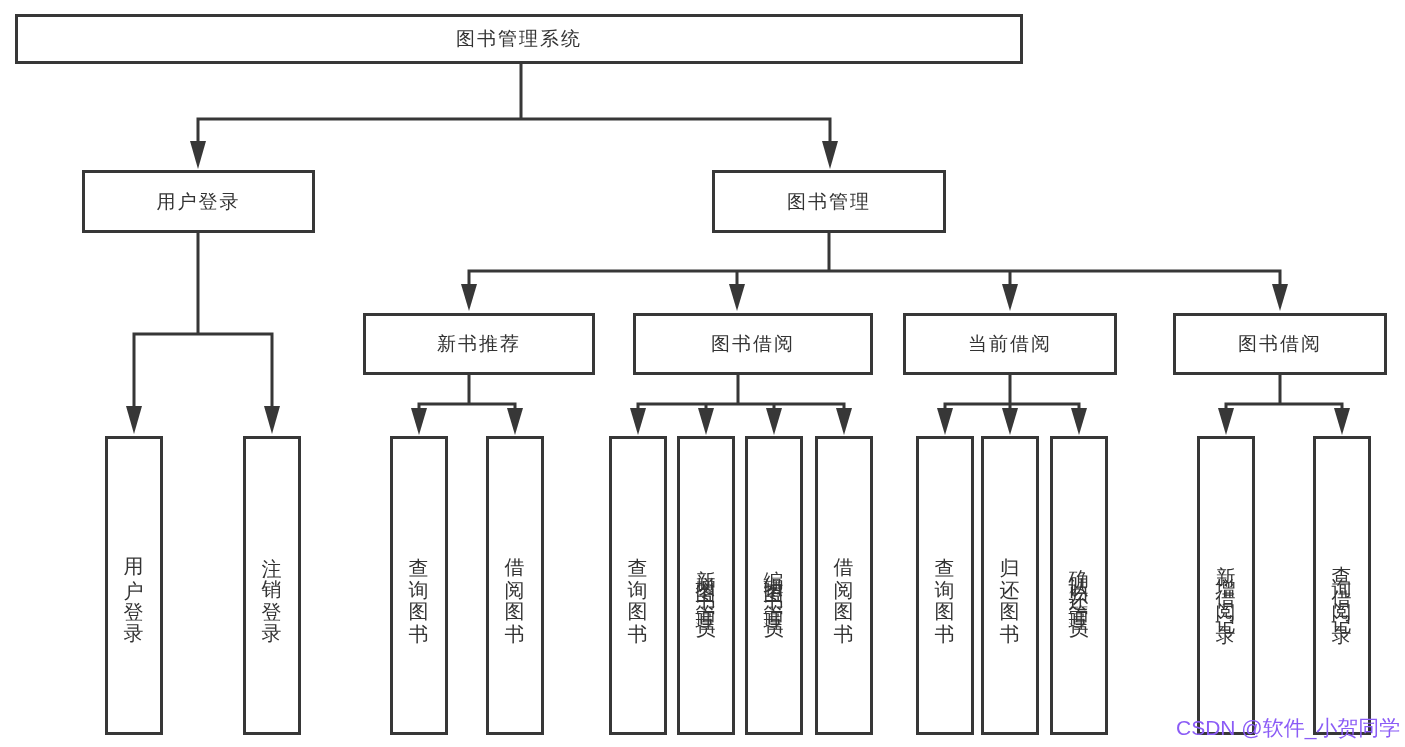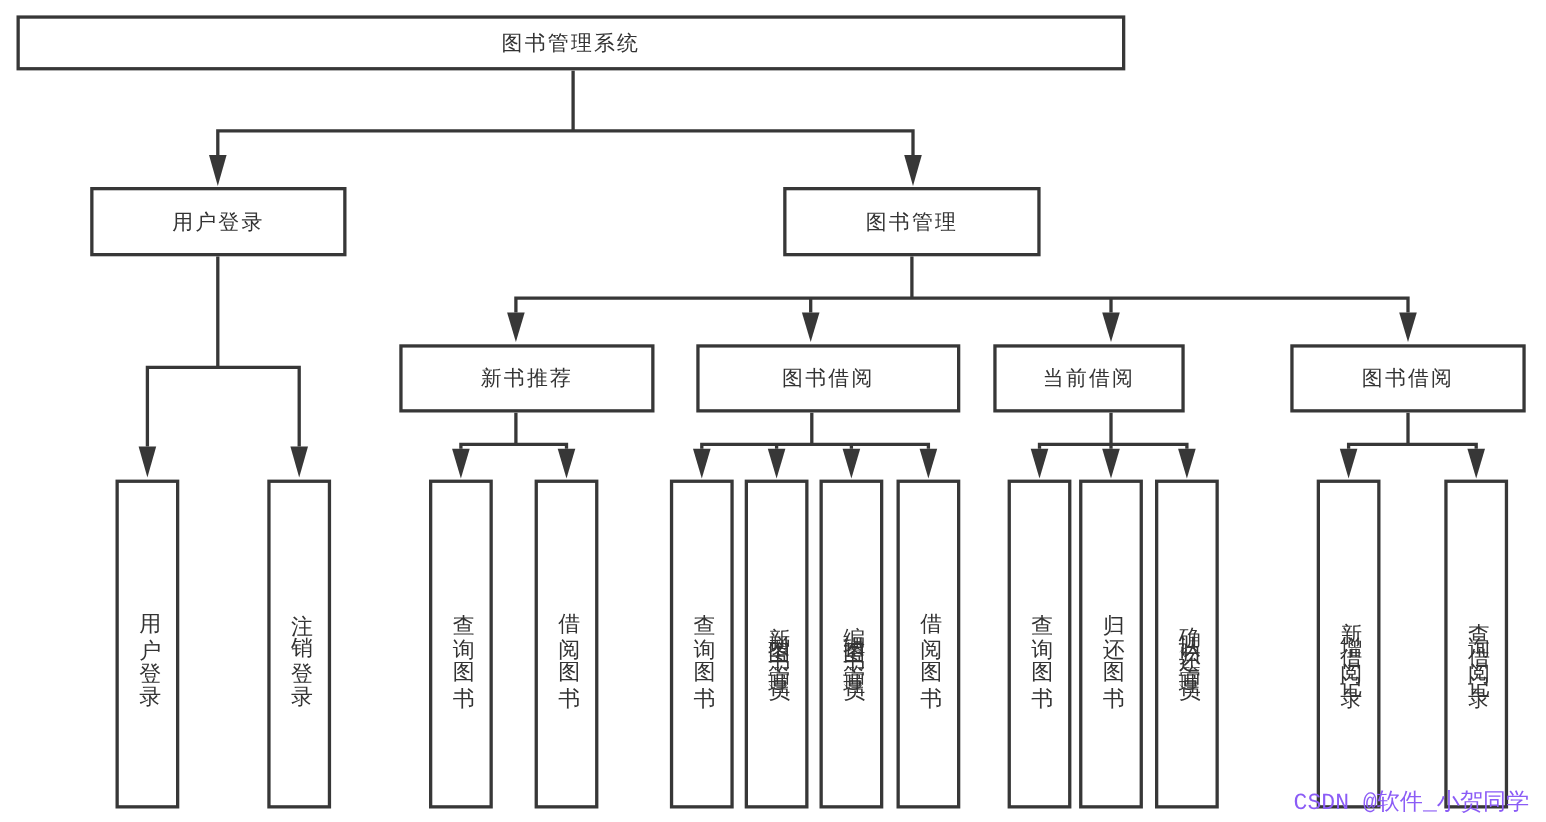--- a/index.html
+++ b/index.html
@@ -1,21 +1,21 @@
 <!DOCTYPE html>
 <html><head>
 <meta charset="utf-8">
 <style>
   html, body { margin: 0; padding: 0; background: #ffffff; }
   .canvas {
     position: relative;
     width: 1405px;
     height: 747px;
     background: #ffffff;
-    font-family: Liberation Mono, monospace;
+    font-family: Liberation Sans, sans-serif;
     color: #333333;
     overflow: hidden;
   }
   svg.connectors {
     position: absolute;
     left: 0; top: 0;
     width: 1405px; height: 747px;
     z-index: 1;
   }
   .node {
@@ -97,21 +97,21 @@
     </g>
   </svg>
 
   <div class="node hbox" style="left:15px; top:14px; width:1008px; height:50px;">图书管理系统</div>
 
   <div class="node hbox" style="left:82px; top:170px; width:233px; height:63px;">用户登录</div>
   <div class="node hbox" style="left:712px; top:170px; width:234px; height:63px;">图书管理</div>
 
   <div class="node hbox" style="left:363px; top:313px; width:232px; height:62px;">新书推荐</div>
   <div class="node hbox" style="left:633px; top:313px; width:240px; height:62px;">图书借阅</div>
-  <div class="node hbox" style="left:903px; top:313px; width:174px; height:62px;">当前借阅</div>
+  <div class="node hbox" style="left:903px; top:313px; width:214px; height:62px;">当前借阅</div>
   <div class="node hbox" style="left:1173px; top:313px; width:214px; height:62px;">图书借阅</div>
 
   <div class="node vbox sp4" style="left:105px; top:436px; width:58px; height:299px;">用户登录</div>
   <div class="node vbox sp4" style="left:243px; top:436px; width:58px; height:299px;">注销登录</div>
 
   <div class="node vbox sp4" style="left:390px; top:436px; width:58px; height:299px;">查询图书</div>
   <div class="node vbox sp4" style="left:486px; top:436px; width:58px; height:299px;">借阅图书</div>
 
   <div class="node vbox sp4" style="left:609px; top:436px; width:58px; height:299px;">查询图书</div>
   <div class="node vbox sp9" style="left:677px; top:436px; width:58px; height:299px;">新增图书（管理员）</div>

